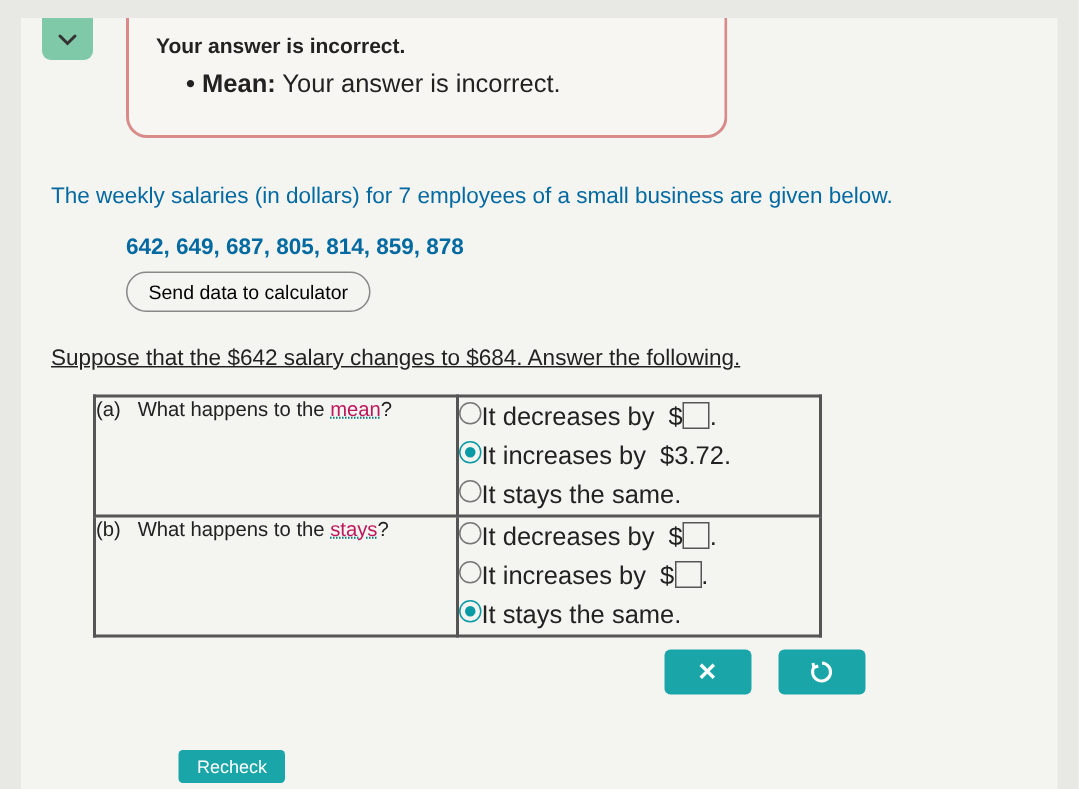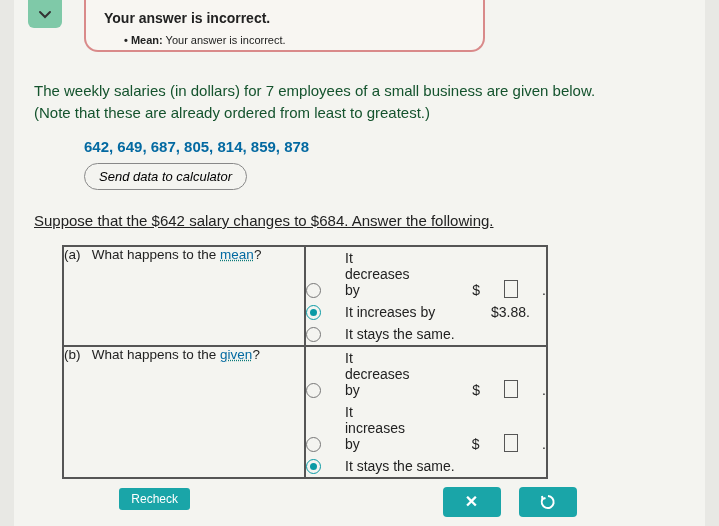--- a/index.html
+++ b/index.html
@@ -31,60 +31,60 @@
     align-items: center;
     justify-content: center;
     cursor: pointer;
   }
   .feedback-box {
     margin-left: 50px;
     margin-right: 200px;
     border: 2px solid #d98a8a;
     border-top: none;
     border-radius: 0 0 14px 14px;
-    padding: 10px 18px 4px 18px;
+    padding: 10px 18px 24px 18px;
     background: #f8f6f2;
+    margin-top: 12px;
   }
   .feedback-title {
     font-weight: bold;
     font-size: 14px;
     color: #222;
     margin-bottom: 8px;
   }
   .feedback-bullet {
-    font-size: 11px;
+    font-size: 17px;
     color: #222;
     padding-left: 20px;
   }
   .feedback-bullet::before {
     content: "• ";
     font-weight: bold;
   }
   .problem {
     margin-top: 28px;
     font-size: 15px;
-    color: #14532d;
+    color: #0369a1;
     line-height: 1.45;
   }
   .data-list {
     margin: 14px 0 8px 50px;
     font-size: 15px;
     font-weight: bold;
     color: #0369a1;
   }
   .send-btn {
     margin-left: 50px;
     border: 1.5px solid #888;
     border-radius: 18px;
     padding: 5px 14px;
     font-size: 13px;
     background: #f4f4f0;
     cursor: pointer;
     display: inline-block;
-    font-style: italic;
   }
   .suppose {
     margin-top: 22px;
     font-size: 15px;
     color: #222;
     text-decoration: underline;
   }
   .table {
     margin-top: 16px;
     margin-left: 28px;
@@ -96,30 +96,30 @@
     padding: 0;
     vertical-align: top;
   }
   .qcell {
     width: 240px;
     padding: 8px 10px;
     font-size: 13.5px;
     color: #222;
   }
   .qlabel { font-weight: normal; }
-  .term { color: #0369a1; text-decoration: underline dotted #0a7a7a; cursor: pointer; }
+  .term { color: #be185d; text-decoration: underline dotted #0a7a7a; cursor: pointer; }
   .acell {
     width: 240px;
     padding: 6px 10px 8px 10px;
   }
   .opt {
     display: flex;
-    align-items: flex-end;
-    gap: 24px;
-    font-size: 14px;
+    align-items: flex-start;
+    gap: 0;
+    font-size: 17px;
     color: #222;
     padding: 3px 0;
   }
   .radio {
     width: 13px; height: 13px; border: 1.5px solid #777; border-radius: 50%;
     display: inline-flex; align-items: center; justify-content: center;
     flex-shrink: 0;
   }
   .radio.sel { border-color: #0a9aa5; }
   .radio.sel::after {
@@ -184,21 +184,20 @@
   <div class="feedback-box">
     <div class="feedback-title">Your answer is incorrect.</div>
     <div class="feedback-bullet">
       <b>Mean:</b>
       <span>Your answer is incorrect.</span>
     </div>
   </div>
 
   <div class="problem">
     <div>The weekly salaries (in dollars) for 7 employees of a small business are given below.</div>
-    <div>(Note that these are already ordered from least to greatest.)</div>
   </div>
 
   <div class="data-list">642, 649, 687, 805, 814, 859, 878</div>
 
   <div class="send-btn">Send data to calculator</div>
 
   <div class="suppose">Suppose that the $642 salary changes to $684. Answer the following.</div>
 
   <table class="table">
     <tbody>
@@ -209,32 +208,32 @@
       </td>
       <td class="acell">
         <div class="opt">
           <span class="radio"></span>
           <span>It decreases by</span>&nbsp;&nbsp;
           <span>$</span><span class="valbox"></span>.
         </div>
         <div class="opt">
           <span class="radio sel"></span>
           <span>It increases by</span>&nbsp;&nbsp;
-          <span class="valtext">$3.88.</span>
+          <span class="valtext">$3.72.</span>
         </div>
         <div class="opt">
           <span class="radio"></span>
           <span>It stays the same.</span>
         </div>
       </td>
     </tr>
     <tr>
       <td class="qcell">
         <span class="qlabel">(b)</span>&nbsp;&nbsp;
-        <span>What happens to the </span><span class="term">given</span><span>?</span>
+        <span>What happens to the </span><span class="term">stays</span><span>?</span>
       </td>
       <td class="acell">
         <div class="opt">
           <span class="radio"></span>
           <span>It decreases by</span>&nbsp;&nbsp;
           <span>$</span><span class="valbox"></span>.
         </div>
         <div class="opt">
           <span class="radio"></span>
           <span>It increases by</span>&nbsp;&nbsp;

